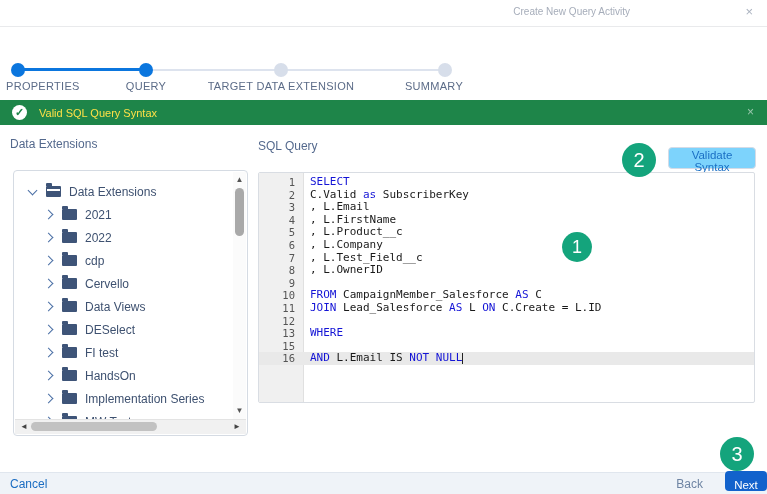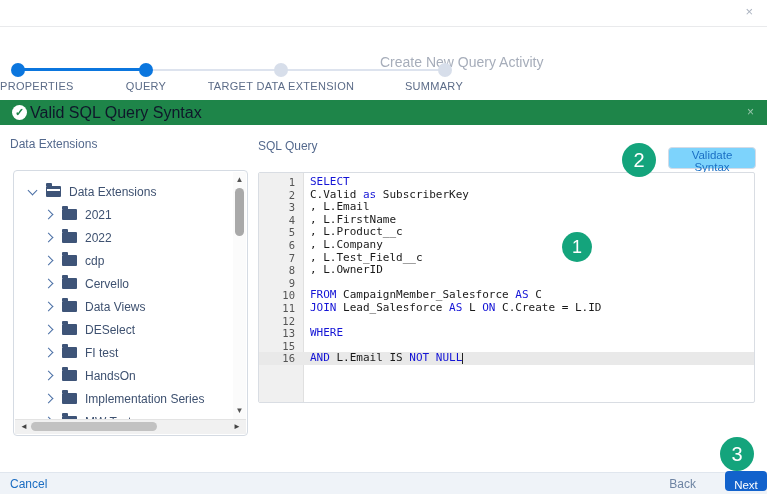--- a/index.html
+++ b/index.html
@@ -1,38 +1,38 @@
 <!DOCTYPE html>
 <html><head>
 <meta charset="utf-8">
 <style>
   html,body{margin:0;padding:0;background:#fff;}
   .screen{position:relative;width:767px;height:494px;background:#fff;overflow:hidden;
           font-family:"Liberation Sans",sans-serif;color:#333;}
 
   
-  .modal-title{position:absolute;top:6px;left:380px;width:250px;text-align:left;
-               font-size:14px;color:#a6adba;margin-top:48px;}
+  .modal-title{position:absolute;top:6px;left:380px;width:250px;text-align:right;
+               font-size:10px;color:#a6adba;}
   .header-close{position:absolute;top:4px;right:14px;font-size:13px;color:#aab2bf;cursor:pointer;}
   .header-divider{position:absolute;top:26px;left:0;width:767px;height:1px;background:#e9eaec;}
 
   
   .stepper{position:absolute;top:27px;left:0;width:767px;height:48px;}
   .step-track{position:absolute;top:42px;height:2px;background:#dde3ee;}
   .step-track.complete{height:3px;top:41px;background:#0b76de;}
   .step-dot{position:absolute;top:36px;width:14px;height:14px;border-radius:50%;background:#d7deea;}
   .step-dot.on{background:#0b76de;}
   .step-label{position:absolute;top:53px;font-size:11px;color:#5b6b87;letter-spacing:.3px;white-space:nowrap;}
 
   
   .banner{position:absolute;top:100px;left:0;width:767px;height:25px;background:#1e8549;
           display:flex;align-items:center;}
   .banner-check{width:15px;height:15px;border-radius:50%;background:#fff;color:#1e8549;
                 font-size:11px;font-weight:bold;line-height:15px;text-align:center;margin-left:12px;}
-  .banner-text{color:#0f172a;font-size:16px;margin-left:3px;}
+  .banner-text{color:#fde047;font-size:11px;margin-left:12px;}
   .banner-close{position:absolute;right:13px;top:5px;color:rgba(255,255,255,.55);font-size:12px;cursor:pointer;}
 
   
   .panel-label{position:absolute;font-size:12px;color:#54698d;}
   .lbl-left{top:137px;left:10px;}
   .lbl-right{top:139px;left:258px;}
 
   
   .validate-btn{position:absolute;left:668px;top:147px;width:88px;height:22px;background:#7dd3fc;
                 border:1px solid #d4dbe6;border-radius:4px;font-size:11.5px;color:#1a6fc4;
@@ -87,40 +87,40 @@
   .ann{position:absolute;border-radius:50%;background:#14a47c;color:#fff;text-align:center;
        font-family:"Liberation Sans",sans-serif;z-index:30;}
   .ann1{left:562px;top:232px;width:30px;height:30px;font-size:18px;line-height:30px;}
   .ann2{left:622px;top:143px;width:34px;height:34px;font-size:20px;line-height:34px;}
   .ann3{left:720px;top:437px;width:34px;height:34px;font-size:20px;line-height:34px;}
 
   
   .footer{position:absolute;left:0;top:472px;width:767px;height:22px;background:#eff3f8;
           border-top:1px solid #e0e6ee;box-sizing:border-box;}
   .cancel-link{position:absolute;left:10px;top:4px;font-size:12px;color:#1b6dc2;cursor:pointer;}
-  .back-link{position:absolute;right:71px;top:4px;font-size:12px;color:#6e84a3;cursor:pointer;}
+  .back-link{position:absolute;right:64px;top:4px;font-size:12px;color:#6e84a3;cursor:pointer;}
   .next-btn{position:absolute;left:725px;top:471px;width:42px;height:20px;background:#1262cc;
             border:none;border-radius:4px;color:#fff;font-size:11.5px;z-index:20;
             font-family:"Liberation Sans",sans-serif;cursor:pointer;padding:8px;}
 </style>
 </head>
 <body>
 
 <div class="screen">
 
   <div class="modal-title">Create New Query Activity</div>
   <div class="header-close">×</div>
   <div class="header-divider"></div>
 
   <div class="stepper">
       <div class="step-track complete" style="left: 18px; width: 128px;"></div>
       <div class="step-track" style="left: 146px; width: 135px;"></div>
       <div class="step-track" style="left: 281px; width: 164px;"></div>
       <div class="step-dot on" style="left: 11px;"></div>
-      <div class="step-label" style="left: 0;">PROPERTIES</div>
+      <div class="step-label" style="left: 6px;">PROPERTIES</div>
       <div class="step-dot on" style="left: 139px;"></div>
       <div class="step-label" style="left: 146px; transform: translateX(-50%);">QUERY</div>
       <div class="step-dot" style="left: 274px;"></div>
       <div class="step-label" style="left: 281px; transform: translateX(-50%);">TARGET DATA EXTENSION</div>
       <div class="step-dot" style="left: 438px;"></div>
       <div class="step-label" style="left: 434px; transform: translateX(-50%);">SUMMARY</div>
     </div>
 
   <div class="banner">
     <div class="banner-check">✓</div>

